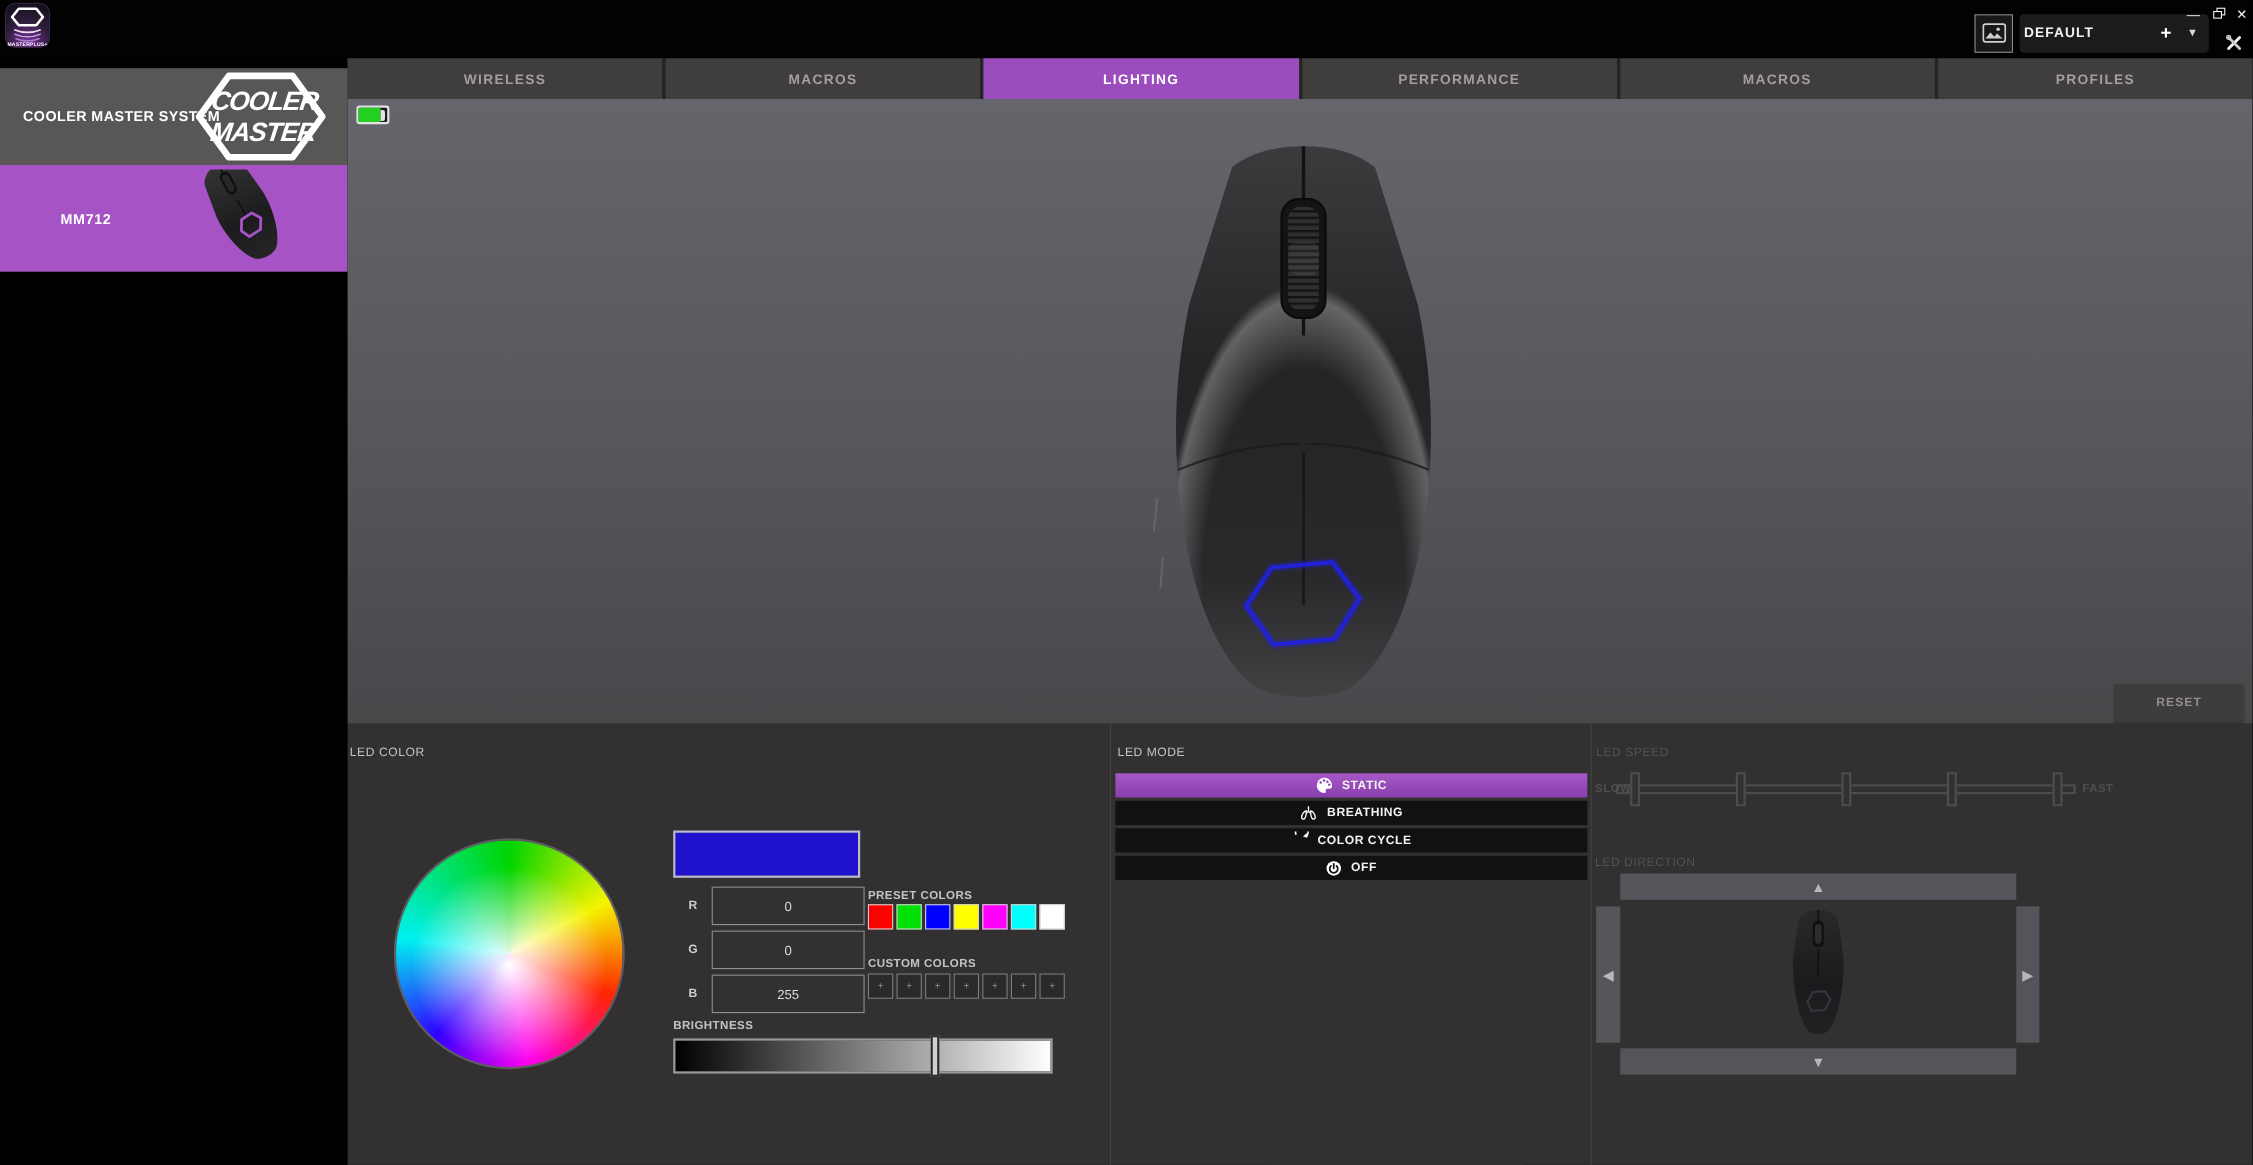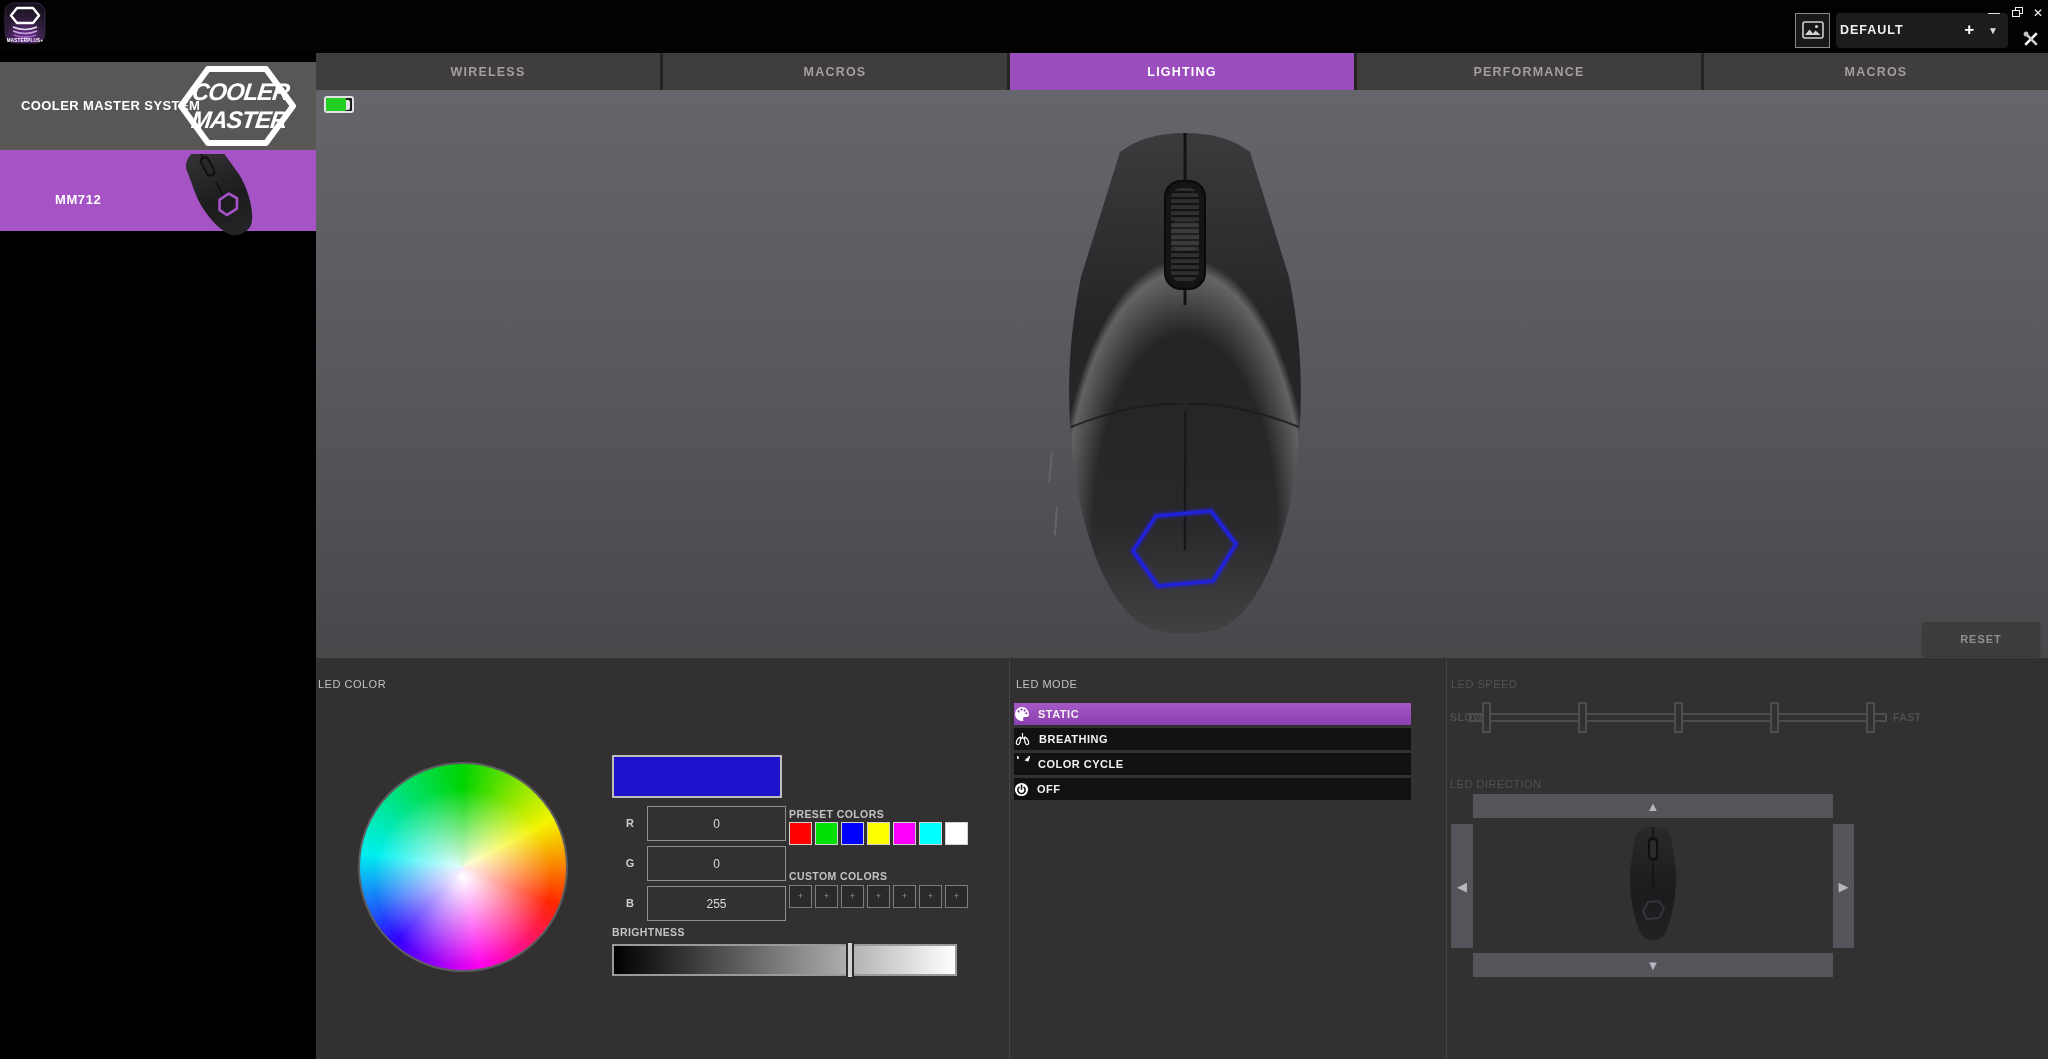--- a/index.html
+++ b/index.html
@@ -23,21 +23,21 @@
 
   
   .tabbar{position:absolute;left:316px;top:53px;width:1732px;height:37px;background:#262323;display:flex;gap:3px;}
   .tab{flex:1;background:#403d3d;display:flex;align-items:center;justify-content:center;color:#a39f9f;font-size:12.5px;font-weight:bold;letter-spacing:1.2px;cursor:pointer;}
   .tab.active{background:var(--accent);color:#fff;}
 
   
   .sidebar-header{position:absolute;left:0;top:62px;width:316px;height:88px;background:#595656;overflow:hidden;}
   .system-label{position:absolute;left:21px;top:36px;color:#fff;font-size:13px;font-weight:bold;letter-spacing:.4px;}
   .cm-logo{position:absolute;right:18px;top:2px;}
-  .device-row{position:absolute;left:0;top:150px;width:316px;height:81px;background:var(--accent-row);cursor:pointer;}
+  .device-row{position:absolute;left:0;top:150px;width:316px;height:97px;background:var(--accent-row);cursor:pointer;}
   .device-name{position:absolute;left:55px;top:42px;color:#fff;font-size:13px;font-weight:bold;letter-spacing:.6px;}
   .device-img{position:absolute;right:26px;top:4px;}
 
   
   .main{position:absolute;left:316px;top:90px;width:1732px;height:568px;background:linear-gradient(#64666b,#56575b 55%,#48484b);}
   .battery{position:absolute;left:8px;top:6px;width:30px;height:17px;border:2px solid #e2e2e2;border-radius:3px;background:#1b1b1b;}
   .battery-fill{height:100%;background:var(--battery-green);border-radius:1px;}
   .battery-nub{position:absolute;left:30px;top:9.5px;width:4px;height:10px;background:#e2e2e2;border-radius:0 2px 2px 0;}
   .mouse-big{position:absolute;left:724px;top:35px;}
   .reset-btn{position:absolute;left:1606px;top:532px;width:118px;height:34px;background:#3f3c3d;border:none;border-radius:2px;color:#918e8e;font-size:11px;font-weight:bold;letter-spacing:1px;cursor:pointer;box-shadow:0 1px 2px rgba(0,0,0,.3);}
@@ -56,21 +56,21 @@
   .chan-label{position:absolute;left:302px;width:24px;text-align:center;color:#cfcccc;font-size:11px;font-weight:bold;}
   .chan-input{position:absolute;left:331px;width:139px;height:35px;background:transparent;border:1px solid #8f8f8f;color:#dadada;font-size:12px;text-align:center;outline:none;}
   .mini-title{position:absolute;font-size:10.5px;font-weight:bold;color:#c5c2c2;letter-spacing:.4px;}
   .swatch-row{position:absolute;left:473px;display:flex;gap:3px;}
   .swatch{width:23px;height:23px;border:1px solid #d2d2d2;cursor:pointer;}
   .custom-slot{width:23px;height:23px;border:1px solid #7d7d7d;background:#2b2929;color:#909090;font-size:9px;line-height:21px;text-align:center;cursor:pointer;}
   .bright-track{position:absolute;left:296px;top:286px;width:345px;height:32px;border:2px solid #9a9a9a;background:linear-gradient(90deg,#000,#fff);cursor:pointer;}
   .bright-handle{position:absolute;top:-5px;width:8px;height:38px;background:#d0d0d0;border:2px solid #2c2c2c;cursor:ew-resize;}
 
   .sec-mode{position:absolute;left:693px;top:0;width:437px;height:401px;border-left:1px solid #454545;}
-  .mode-row{position:absolute;left:4px;width:397px;height:22px;background:#121111;display:flex;align-items:center;justify-content:flex-start;gap:8px;cursor:pointer;}
+  .mode-row{position:absolute;left:4px;width:429px;height:22px;background:#121111;display:flex;align-items:center;justify-content:center;gap:8px;cursor:pointer;}
   .mode-row.active{background:linear-gradient(var(--mode-active-top),var(--mode-active-bottom));}
   .mode-label{color:#f2f2f2;font-size:11px;font-weight:bold;letter-spacing:.5px;}
 
   .sec-right{position:absolute;left:1130px;top:0;width:602px;height:401px;border-left:1px solid #454545;}
   .slow-fast{position:absolute;color:#4f4f4f;font-size:10.5px;font-weight:bold;letter-spacing:.4px;top:53px;}
   .speed-track{position:absolute;left:22px;top:55px;width:418px;height:9px;border:2px solid #4d4d4d;cursor:pointer;}
   .speed-tick{position:absolute;top:-13px;width:9px;height:31px;border:2px solid #4d4d4d;background:#323031;}
   .dir-frame{position:absolute;left:4px;top:136px;display:grid;grid-template-columns:22px 360px 21px;grid-template-rows:24px 6px 124px 5px 24px;}
   .dir-bar{background:#54545a;display:flex;align-items:center;justify-content:center;color:#b5b7be;font-size:13px;cursor:pointer;}
   .dir-bar.h{grid-column:2;}
@@ -129,20 +129,21 @@
       </svg>
     </div>
   </div>
 
   <div class="tabbar">
     <div class="tab">WIRELESS</div>
     <div class="tab">MACROS</div>
     <div class="tab active">LIGHTING</div>
     <div class="tab">PERFORMANCE</div>
     <div class="tab">MACROS</div>
+    <div class="tab">PROFILES</div>
   </div>
 
   <div class="sidebar-header">
     <span class="system-label">COOLER MASTER SYSTEM</span>
     <div class="cm-logo">
       <svg width="122" height="84" viewBox="0 0 122 84">
         <polygon points="32,5 90,5 117,42 90,79 32,79 5,42" fill="none" stroke="#fff" stroke-width="6" stroke-linejoin="round"></polygon>
         <g transform="skewX(-7)" font-weight="bold" font-style="italic" fill="#fff" text-anchor="middle" font-size="24" letter-spacing="-1">
           <text x="68" y="36">COOLER</text>
           <text x="70" y="64">MASTER</text>

